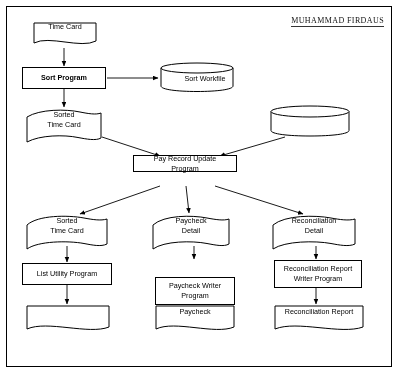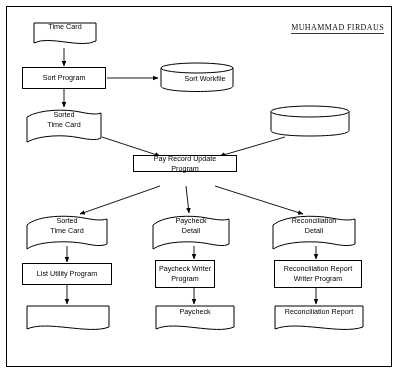--- a/index.html
+++ b/index.html
@@ -92,21 +92,20 @@
   }
   #signature {
     position: absolute;
     right: 16px;
     top: 16px;
     font-family: "Liberation Serif", serif;
     font-size: 8px;
     letter-spacing: 0.4px;
     color: #111111;
     white-space: nowrap;
-    margin-top: 7px;
   }
   #signature .sig-underline {
     display: block;
     border-bottom: 1px solid #333333;
     padding-bottom: 1px;
   }
 </style>
 </head>
 <body>
 
@@ -155,21 +154,21 @@
     <span class="sig-underline">MUHAMMAD FIRDAUS</span>
   </div>
 
   <div class="node doc" style="left:33px; top:22px; width:64px; height:26px;">
     <svg class="doc-svg" viewBox="0 0 64 26" preserveAspectRatio="none">
       <path d="M1,1 L63,1 L63,19 C48,27 16,13 1,21 Z" fill="#ffffff" stroke="#000000" stroke-width="1"></path>
     </svg>
     <span class="doc-label two-line">Time Card</span>
   </div>
 
-  <div class="node box" style="left:22px; top:67px; width:84px; height:22px;">
+  <div class="node box" style="left:22px; top:67px; width:84px; height:22px;font-weight:bold;">
     <span class="two-line">Sort Program</span>
   </div>
 
   <div class="node cyl" style="left:160px; top:62px; width:74px; height:30px;">
     <svg class="cyl-svg" viewBox="0 0 74 30" preserveAspectRatio="none">
       <path d="M1,6 L1,24 C1,27.5 17,29.5 37,29.5 C57,29.5 73,27.5 73,24 L73,6" fill="#ffffff" stroke="#000000" stroke-width="1"></path>
       <ellipse cx="37" cy="6" rx="36" ry="5" fill="#ffffff" stroke="#000000" stroke-width="1"></ellipse>
     </svg>
     <span class="cyl-label two-line">Sort Workfile</span>
   </div>
@@ -215,21 +214,21 @@
       <path d="M1,12 C13,2 43,2 59,5 C67,6.5 77,8 83,6 L83,31 C77,34 67,32 59,30.5 C43,27.5 13,28 1,36 Z" fill="#ffffff" stroke="#000000" stroke-width="1"></path>
     </svg>
     <span class="doc-label two-line">Reconciliation
 Detail</span>
   </div>
 
   <div class="node box" style="left:22px; top:263px; width:90px; height:22px;">
     <span class="two-line">List Utility Program</span>
   </div>
 
-  <div class="node box" style="left:155px; top:260px; width:60px; height:28px;">
+  <div class="node box" style="left:155px; top:277px; width:80px; height:28px;">
     <span class="two-line">Paycheck Writer
 Program</span>
   </div>
 
   <div class="node box" style="left:274px; top:260px; width:88px; height:28px;">
     <span class="two-line">Reconciliation Report
 Writer Program</span>
   </div>
 
   <div class="node doc" style="left:26px; top:305px; width:84px; height:30px;">

